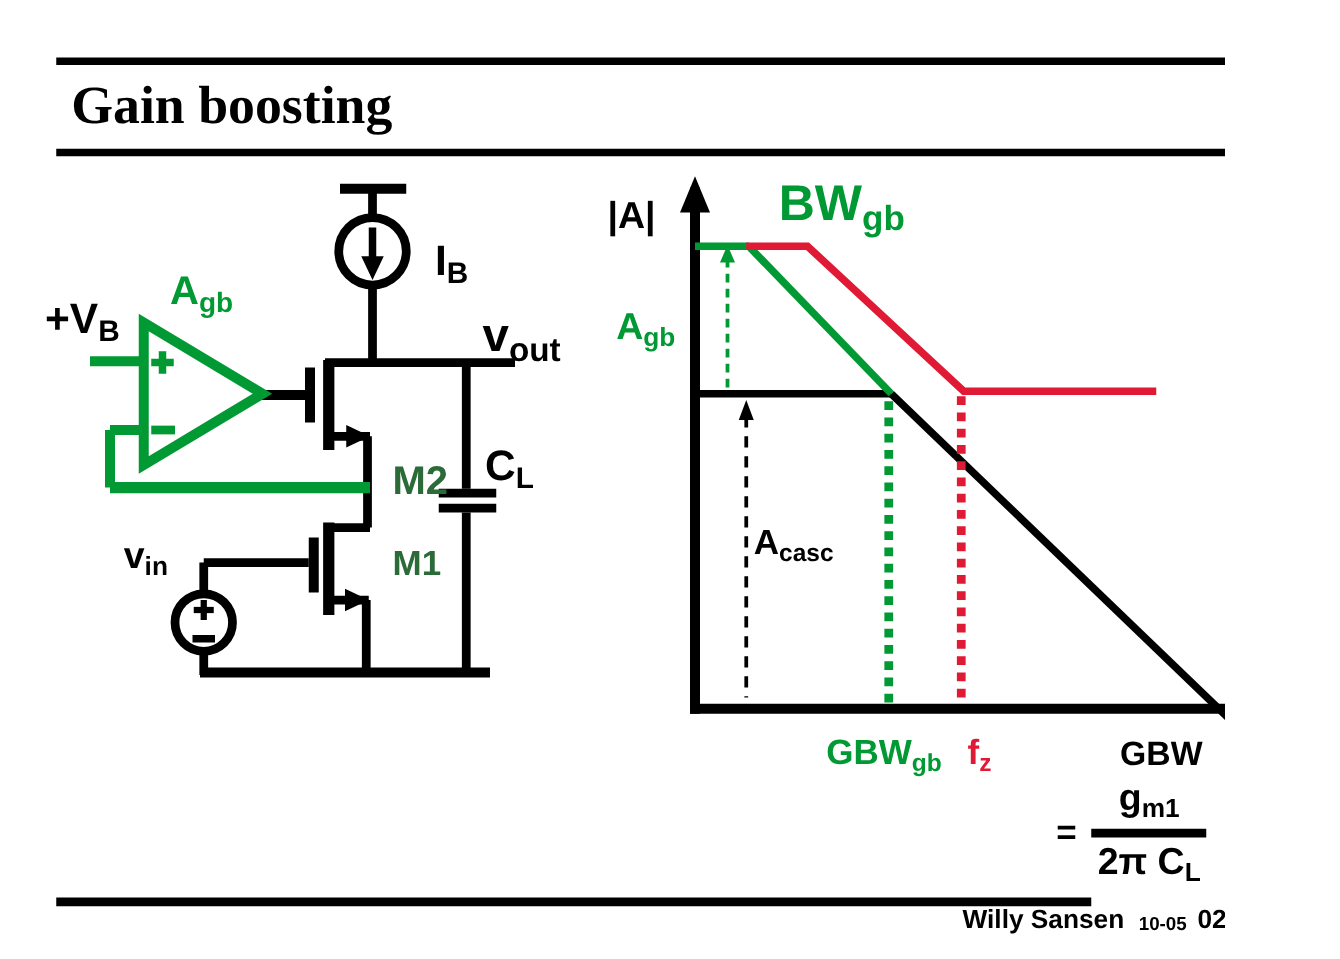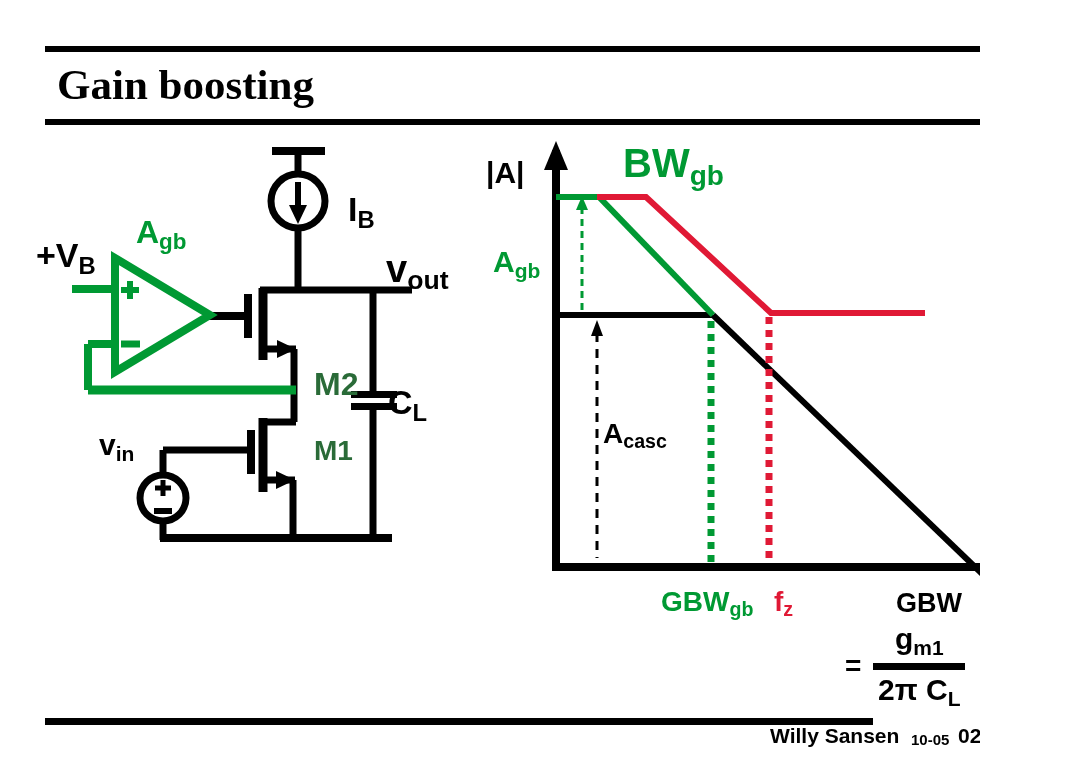--- a/index.html
+++ b/index.html
@@ -146,21 +146,21 @@
   <div class="lbl c-green" style="left:136px;top:216px;font-size:32px;">
     <span>A</span><span class="sub">gb</span>
   </div>
   <div class="lbl" style="left:348px;top:192px;font-size:34px;">
     <span>I</span><span class="sub">B</span>
   </div>
   <div class="lbl" style="left:386px;top:250px;font-size:38px;">
     <span>v</span><span class="sub">out</span>
   </div>
   <div class="lbl c-dgreen" style="left:314px;top:328px;font-size:32px;margin-top:40px;">M2</div>
-  <div class="lbl" style="left:388px;top:356px;font-size:34px;margin-top:29px;">
+  <div class="lbl" style="left:388px;top:356px;font-size:34px;">
     <span>C</span><span class="sub">L</span>
   </div>
   <div class="lbl" style="left:99px;top:430px;font-size:30px;">
     <span>v</span><span class="sub">in</span>
   </div>
   <div class="lbl c-dgreen" style="left:314px;top:437px;font-size:28px;">M1</div>
 
 
   <div class="lbl" style="left:486px;top:158px;font-size:30px;">|A|</div>
   <div class="lbl c-green" style="left:623px;top:143px;font-size:40px;">

